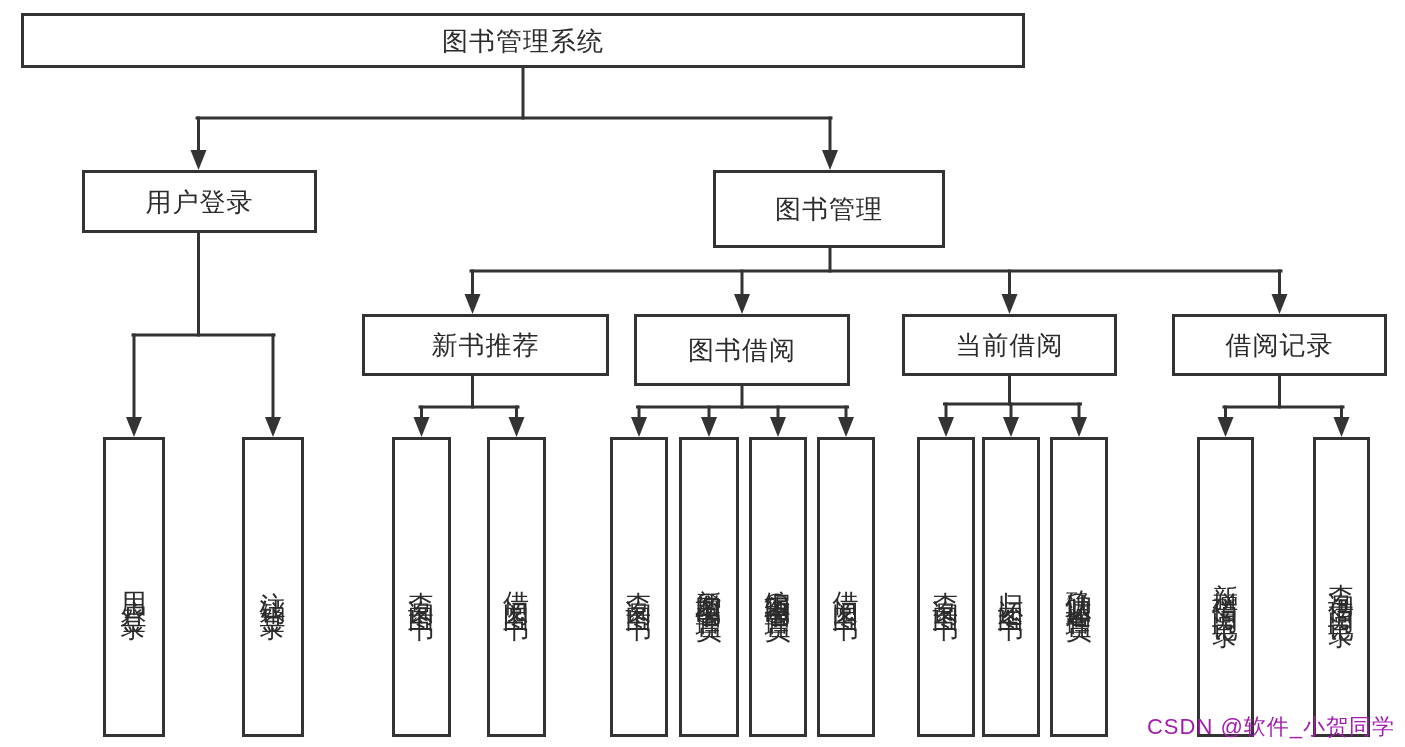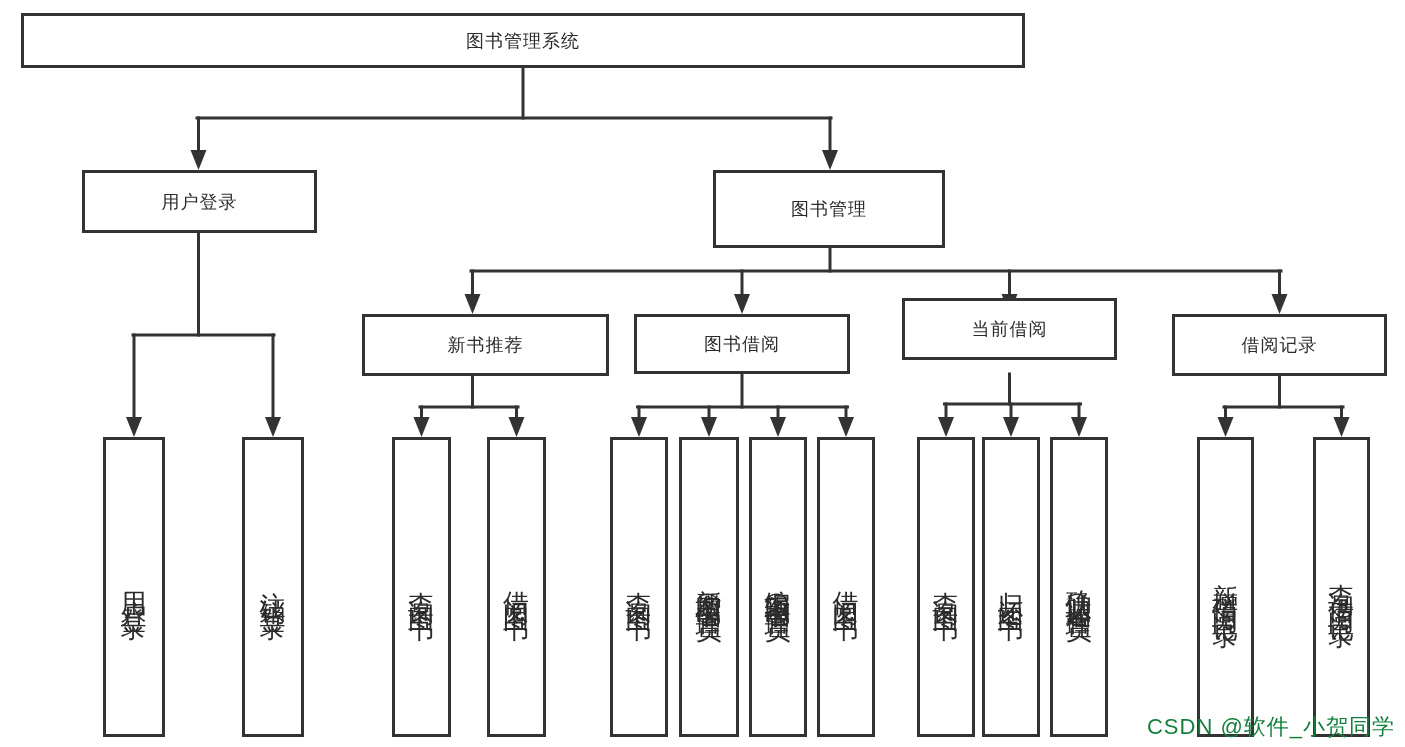--- a/index.html
+++ b/index.html
@@ -16,21 +16,21 @@
     box-sizing:border-box;
     background:#ffffff;
     border:3px solid #333333;
     display:flex;
     align-items:center;
     justify-content:center;
     z-index:1;
     color:#2b2b2b;
   }
   .node .h{
-    font-size:18px;
+    font-size:26px;
     line-height:1;
     letter-spacing:1px;
     white-space:nowrap;
   }
   .node .v{
     writing-mode:vertical-rl;
     text-orientation:mixed;
     font-size:26px;
     letter-spacing:8px;
     line-height:1;
@@ -38,21 +38,21 @@
   }
   .node .v.long{
     letter-spacing:4px;
   }
   #watermark{
     position:absolute;
     right:10px;
     bottom:5px;
     z-index:5;
     font-size:22px;
-    color:#15803d;
+    color:#a21caf;
     letter-spacing:1px;
     white-space:nowrap;
   }
 </style>
 </head>
 <body>
 
 <div id="stage">
 
   <svg id="connectors" width="1405" height="747" viewBox="0 0 1405 747" stroke="#333333" stroke-width="3" fill="#333333" stroke-linecap="square">
@@ -131,24 +131,24 @@
   <div class="node" style="left:82px;top:170px;width:235px;height:63px">
     <span class="h">用户登录</span>
   </div>
   <div class="node" style="left:713px;top:170px;width:232px;height:78px">
     <span class="h">图书管理</span>
   </div>
 
   <div class="node" style="left:362px;top:314px;width:247px;height:62px">
     <span class="h">新书推荐</span>
   </div>
-  <div class="node" style="left:634px;top:314px;width:216px;height:60px">
+  <div class="node" style="left:634px;top:314px;width:216px;height:72px">
     <span class="h">图书借阅</span>
   </div>
-  <div class="node" style="left:902px;top:298px;width:215px;height:62px">
+  <div class="node" style="left:902px;top:314px;width:215px;height:62px">
     <span class="h">当前借阅</span>
   </div>
   <div class="node" style="left:1172px;top:314px;width:215px;height:62px">
     <span class="h">借阅记录</span>
   </div>
 
   <div class="node" style="left:103px;top:437px;width:62px;height:300px">
     <span class="v">用户登录</span>
   </div>
   <div class="node" style="left:242px;top:437px;width:62px;height:300px">

